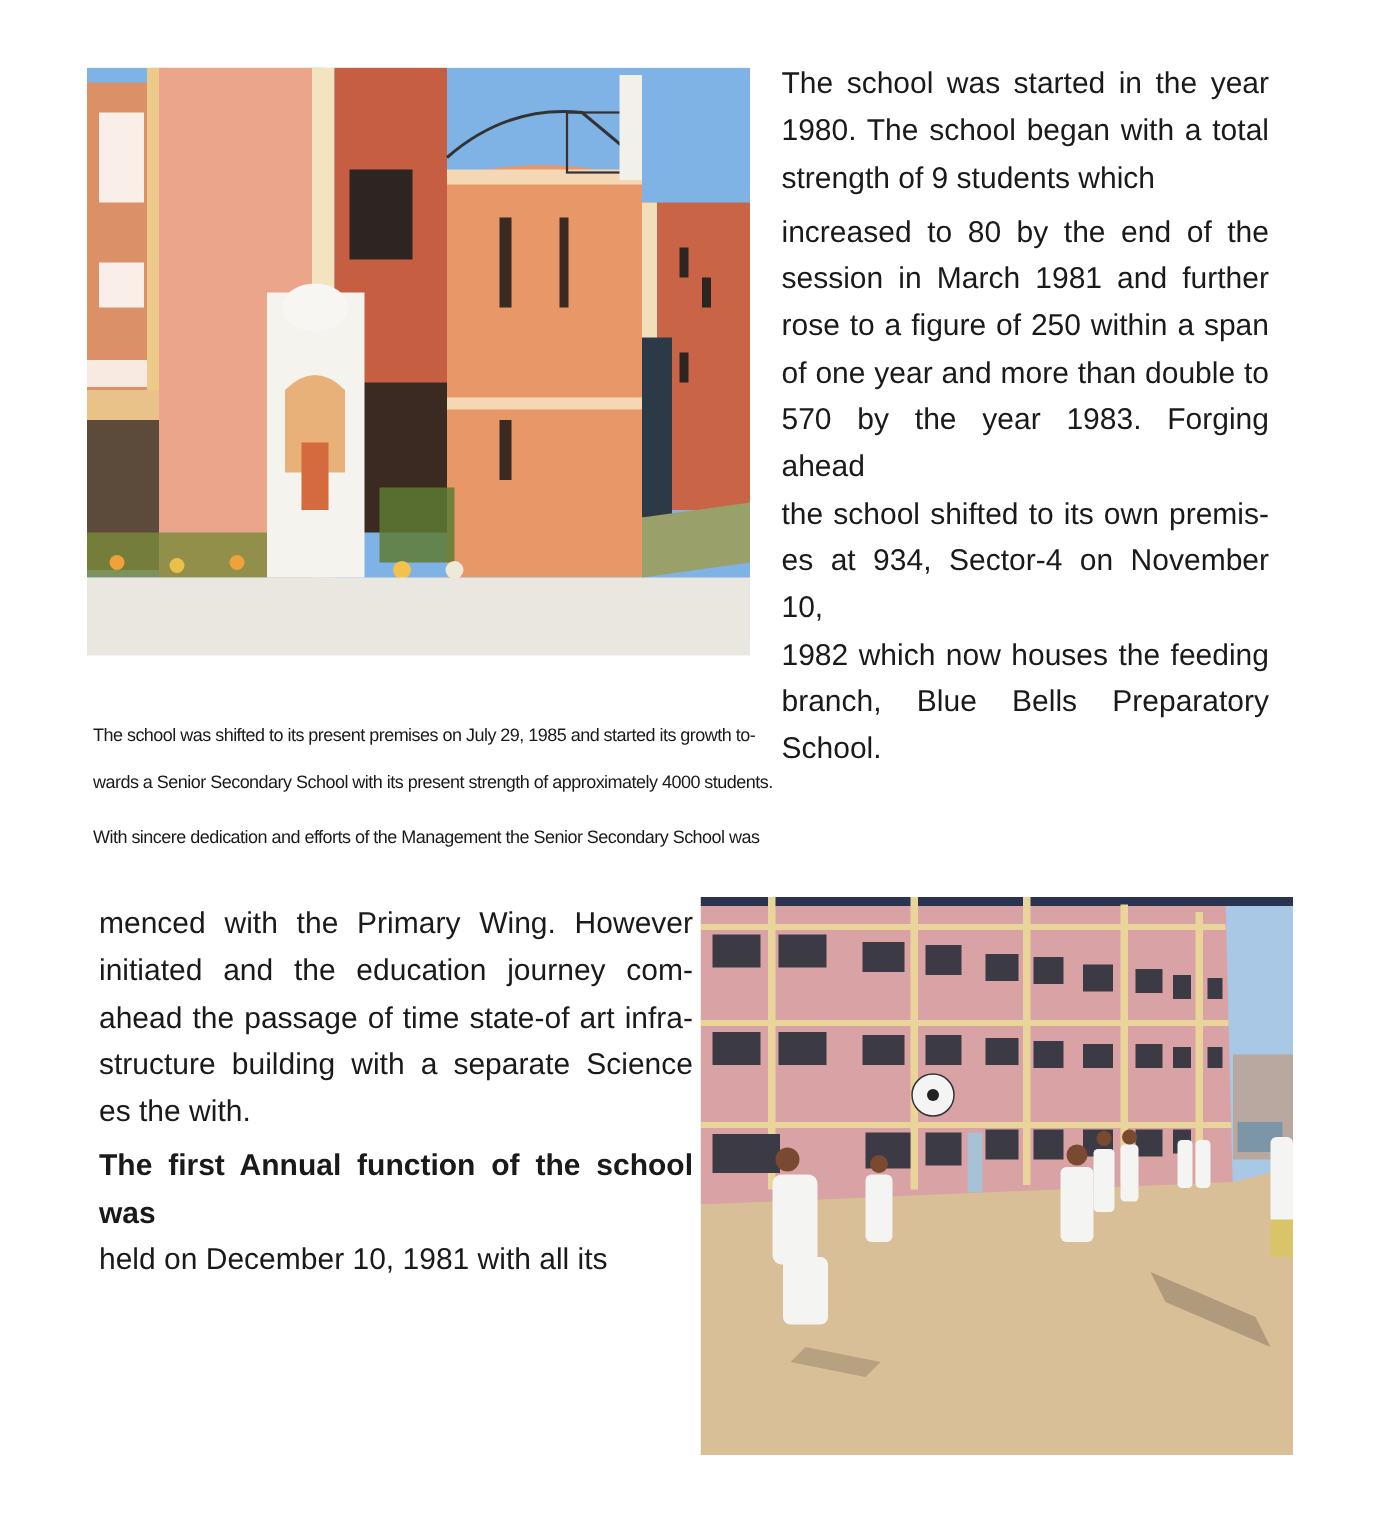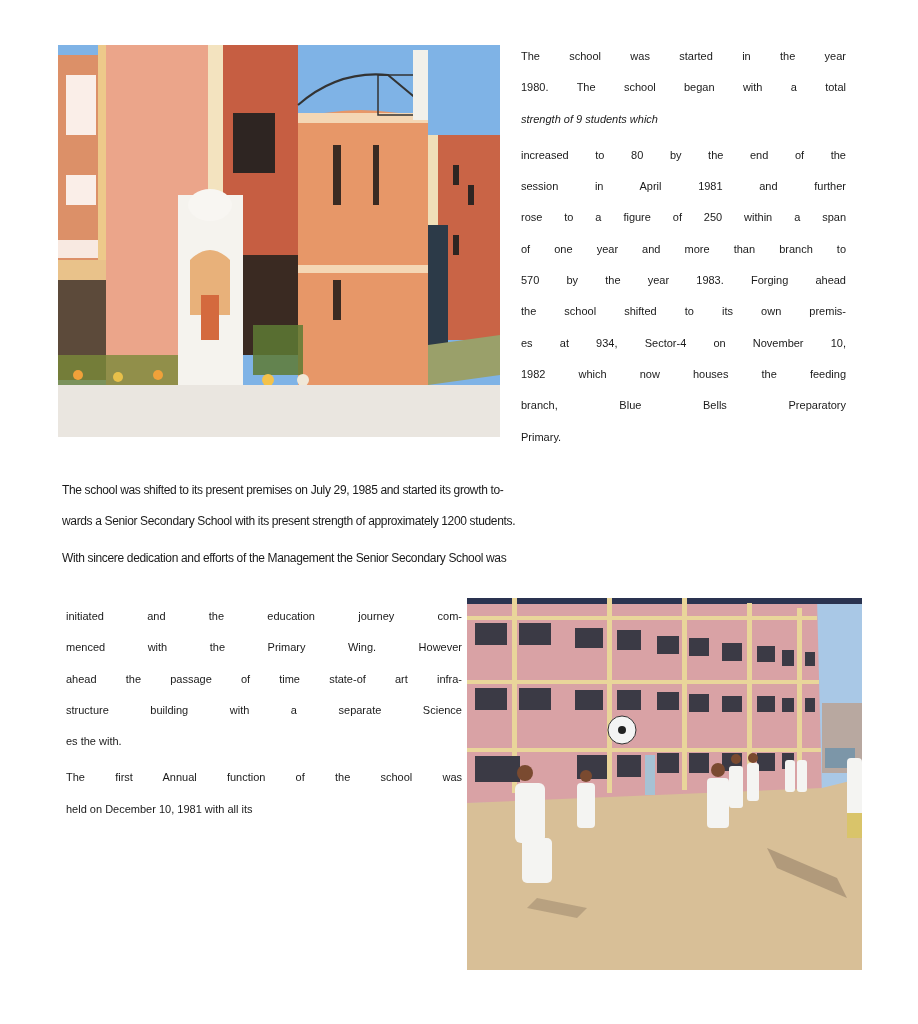--- a/index.html
+++ b/index.html
@@ -1,20 +1,20 @@
 <!DOCTYPE html>
 <html><head>
   <meta charset="utf-8">
   <style>
     html, body { margin: 0; padding: 0; background: #ffffff; }
     body { width: 918px; height: 1024px; position: relative; overflow: hidden;
            font-family: "Liberation Sans", "DejaVu Sans", sans-serif; color: #1a1a1a; }
     .photo { position: absolute; overflow: hidden; }
     .photo svg { display: block; width: 100%; height: 100%; }
-    .text-block { position: absolute; font-size: 11px; line-height: 31.3px; text-align: justify; }
+    .text-block { position: absolute; font-size: 20px; line-height: 31.3px; text-align: justify; }
     .para { margin: 0; }
     .gap { height: 5px; }
     .narrow { font-size: 12px; letter-spacing: -0.35px; }
   </style>
 </head>
 <body>
 
 <div class="photo" style="left:58px; top:45px; width:442px; height:392px;">
   <svg viewBox="0 0 442 392" preserveAspectRatio="none">
     <rect width="442" height="392" fill="#7fb3e6"></rect>
@@ -67,59 +67,59 @@
 
     <rect x="0" y="340" width="442" height="52" fill="#eae6e0"></rect>
     <path d="M370 300 L442 290 L442 330 L370 340 Z" fill="#9aa06a"></path>
   </svg>
 </div>
 
 <div class="text-block" style="left:521px; top:41px; width:325px;">
   <p class="para">
     <span style="display:block;text-align-last:justify;">The school was started in the year</span>
     <span style="display:block;text-align-last:justify;">1980. The school began with a total</span>
-    <span style="display:block;font-style:italic;">strength of 9 students which</span>
+    <span style="display:block;">strength of 9 students which</span>
   </p>
   <div class="gap"></div>
   <p class="para">
     <span style="display:block;text-align-last:justify;">increased to 80 by the end of the</span>
-    <span style="display:block;text-align-last:justify;">session in April 1981 and further</span>
+    <span style="display:block;text-align-last:justify;">session in March 1981 and further</span>
     <span style="display:block;text-align-last:justify;">rose to a figure of 250 within a span</span>
-    <span style="display:block;text-align-last:justify;">of one year and more than branch to</span>
+    <span style="display:block;text-align-last:justify;">of one year and more than double to</span>
     <span style="display:block;text-align-last:justify;">570 by the year 1983. Forging ahead</span>
     <span style="display:block;text-align-last:justify;">the school shifted to its own premis-</span>
     <span style="display:block;text-align-last:justify;">es at 934, Sector-4 on November 10,</span>
     <span style="display:block;text-align-last:justify;">1982 which now houses the feeding</span>
     <span style="display:block;text-align-last:justify;">branch, Blue Bells Preparatory</span>
-    <span style="display:block;">Primary.</span>
+    <span style="display:block;">School.</span>
   </p>
 </div>
 
 <div class="text-block narrow" style="left:62px; top:475px; width:800px;">
   <p class="para">
     <span style="display:block;">The school was shifted to its present premises on July 29, 1985 and started its growth to-</span>
-    <span style="display:block;">wards a Senior Secondary School with its present strength of approximately 1200 students.</span>
+    <span style="display:block;">wards a Senior Secondary School with its present strength of approximately 4000 students.</span>
   </p>
   <div class="gap"></div>
   <p class="para">
     <span style="display:block;">With sincere dedication and efforts of the Management the Senior Secondary School was</span>
   </p>
 </div>
 
 <div class="text-block" style="left:66px; top:601px; width:396px;">
   <p class="para">
+    <span style="display:block;text-align-last:justify;">menced with the Primary Wing. However</span>
     <span style="display:block;text-align-last:justify;">initiated and the education journey com-</span>
-    <span style="display:block;text-align-last:justify;">menced with the Primary Wing. However</span>
     <span style="display:block;text-align-last:justify;">ahead the passage of time state-of art infra-</span>
     <span style="display:block;text-align-last:justify;">structure building with a separate Science</span>
     <span style="display:block;">es the with.</span>
   </p>
   <div class="gap"></div>
   <p class="para">
-    <span style="display:block;text-align-last:justify;">The first Annual function of the school was</span>
+    <span style="display:block;text-align-last:justify;font-weight:bold;">The first Annual function of the school was</span>
     <span style="display:block;">held on December 10, 1981 with all its</span>
   </p>
   <div class="gap"></div>
 </div>
 
 <div class="photo" style="left:467px; top:598px; width:395px; height:372px;">
   <svg viewBox="0 0 395 372" preserveAspectRatio="none">
     <rect width="395" height="372" fill="#a9c8e6"></rect>
 
     <polygon points="0,0 350,0 355,200 0,205" fill="#d9a2a5"></polygon>

